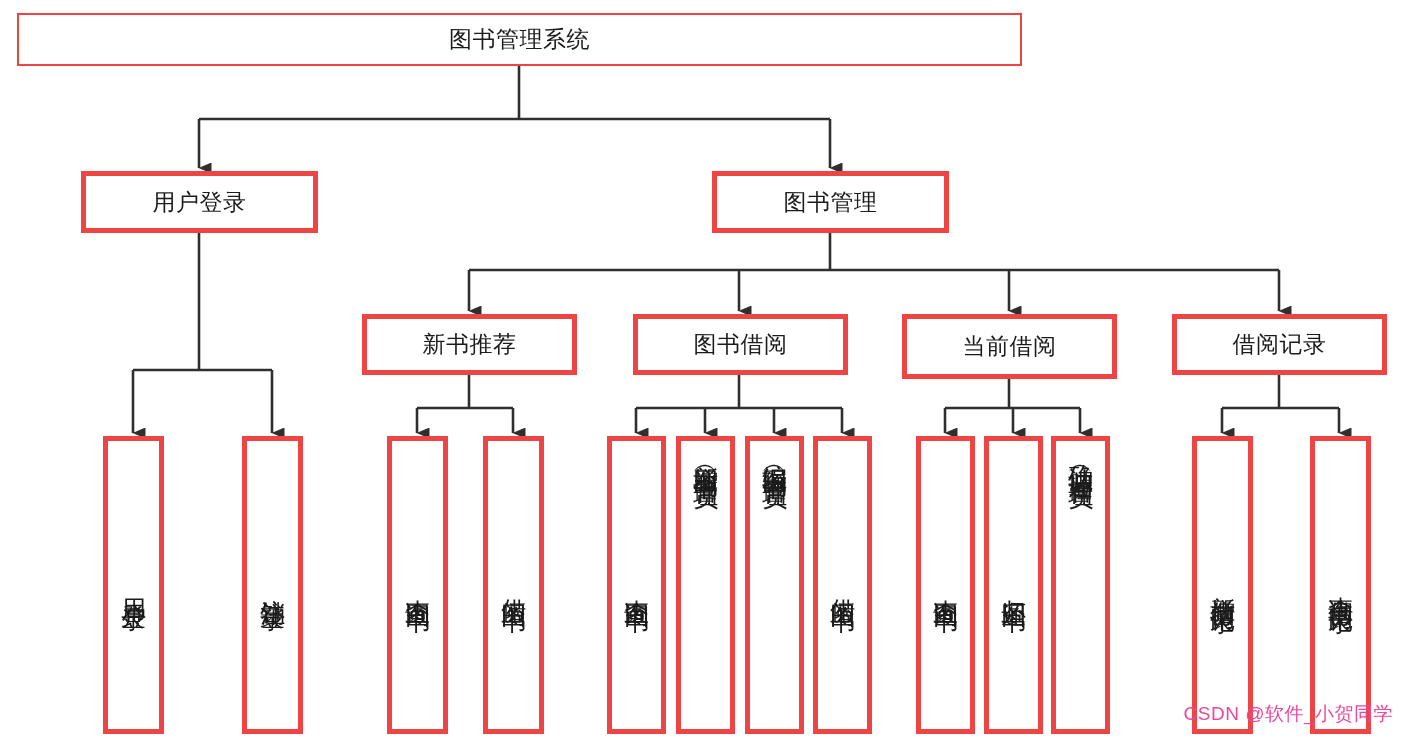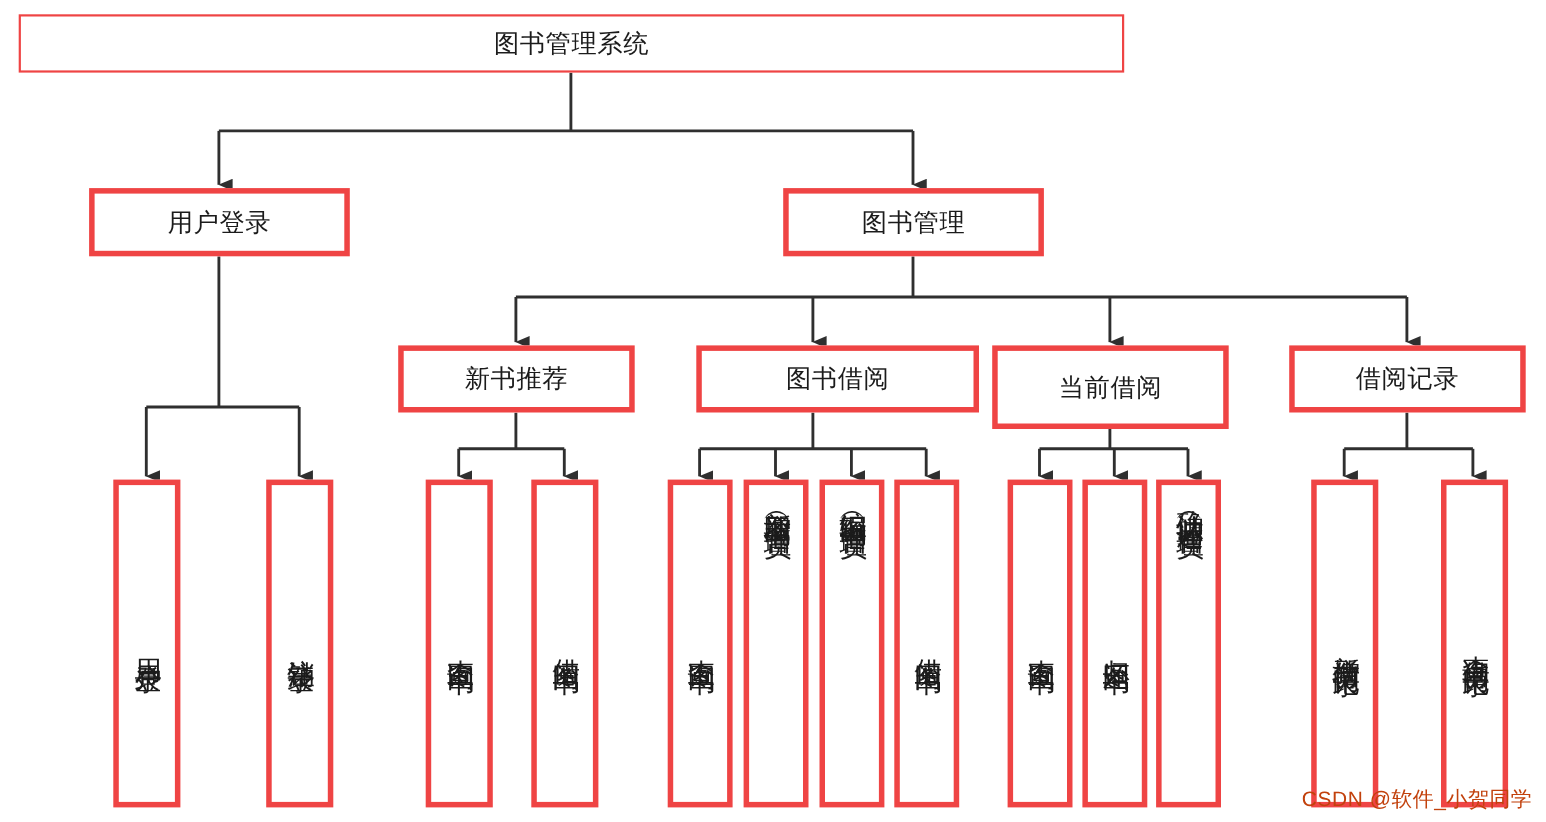--- a/index.html
+++ b/index.html
@@ -37,23 +37,23 @@
     writing-mode:vertical-rl;
     text-orientation:upright;
     font-size:25px;
     line-height:1.18;
     letter-spacing:3px;
     white-space:nowrap;
   }
   .node.v.mid{align-items:center;padding-top:0;}
   .watermark{
     position:absolute;
-    right:12px;bottom:7px;
+    right:12px;bottom:20px;
     font-size:19px;
-    color:#c2410c;
+    color:#ec4899;
     letter-spacing:.5px;
     white-space:nowrap;
     pointer-events:none;
   }
 </style>
 </head>
 <body>
 
 <div id="canvas">
 
@@ -116,24 +116,24 @@
   <div class="node h" style="left:81px;top:171px;width:237px;height:62px;">
     <span class="lbl">用户登录</span>
   </div>
   <div class="node h" style="left:362px;top:314px;width:215px;height:61px;">
     <span class="lbl">新书推荐</span>
   </div>
 
   <div class="node h" style="left:712px;top:171px;width:237px;height:62px;">
     <span class="lbl">图书管理</span>
   </div>
-  <div class="node h" style="left:633px;top:314px;width:257px;height:61px;">
+  <div class="node h" style="left:633px;top:314px;width:215px;height:61px;">
     <span class="lbl">图书借阅</span>
   </div>
-  <div class="node h" style="left:902px;top:314px;width:215px;height:76px;">
+  <div class="node h" style="left:902px;top:314px;width:215px;height:65px;">
     <span class="lbl">当前借阅</span>
   </div>
   <div class="node h" style="left:1172px;top:314px;width:215px;height:61px;justify-content:center;">
     <span class="lbl">借阅记录</span>
   </div>
 
   <div class="node v mid" style="left:103px;top:436px;width:61px;height:298px;">
     <span class="lbl">用户登录</span>
   </div>
   <div class="node v mid" style="left:242px;top:436px;width:61px;height:298px;">

